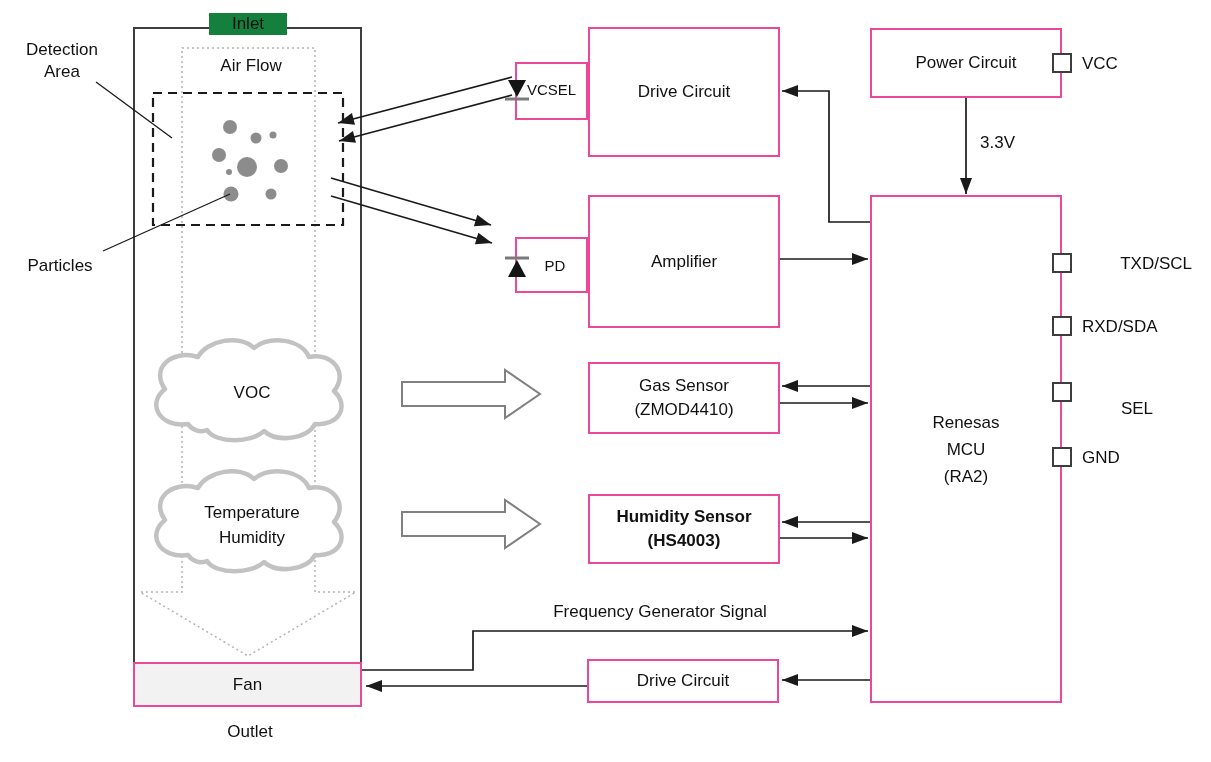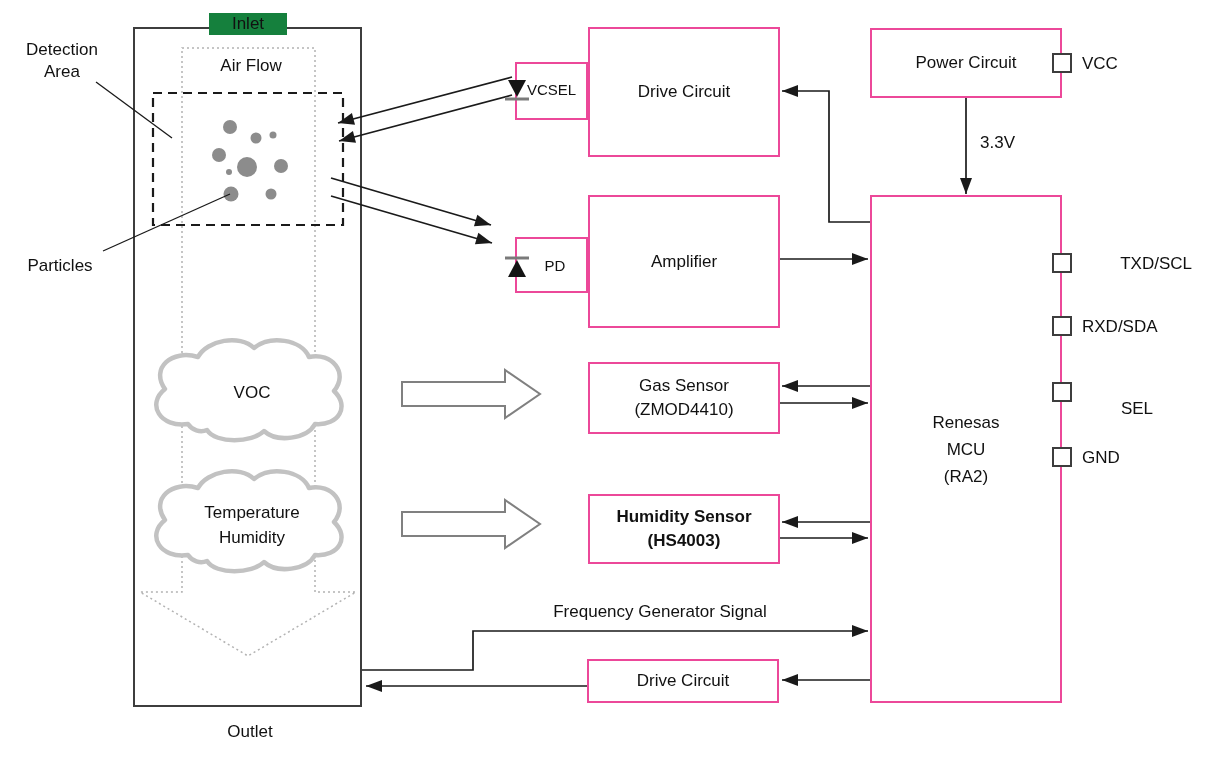--- a/index.html
+++ b/index.html
@@ -16,20 +16,23 @@
   .wire{stroke:#1a1a1a;stroke-width:1.7;fill:none;}
   .thin{stroke:#1a1a1a;stroke-width:1.3;fill:none;}
   .whitebg{background:#15803d;padding:0 6px;}
 </style>
 </head>
 <body>
 
 <div id="stage">
 
   <div class="duct" style="left:133px;top:27px;width:229px;height:680px;"></div>
+  <div class="box fanbox" style="left:133px;top:662px;width:229px;height:45px;">
+    <span>Fan</span>
+  </div>
 
   <div class="box" style="left:515px;top:62px;width:73px;height:58px;"></div>
   <div class="box" style="left:588px;top:27px;width:192px;height:130px;">
     <span>Drive Circuit</span>
   </div>
 
   <div class="box" style="left:515px;top:237px;width:73px;height:56px;"></div>
   <div class="box" style="left:588px;top:195px;width:192px;height:133px;">
     <span>Amplifier</span>
   </div>

